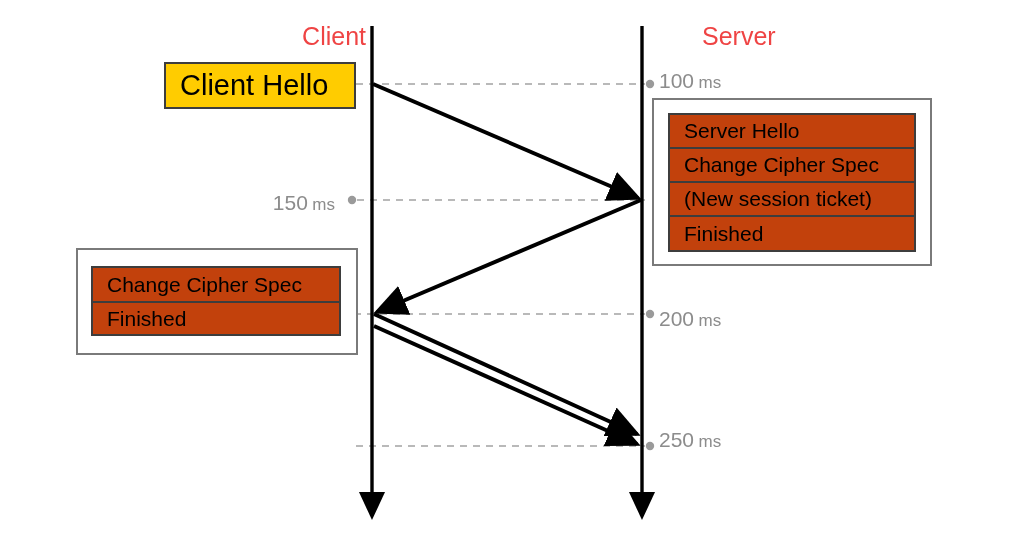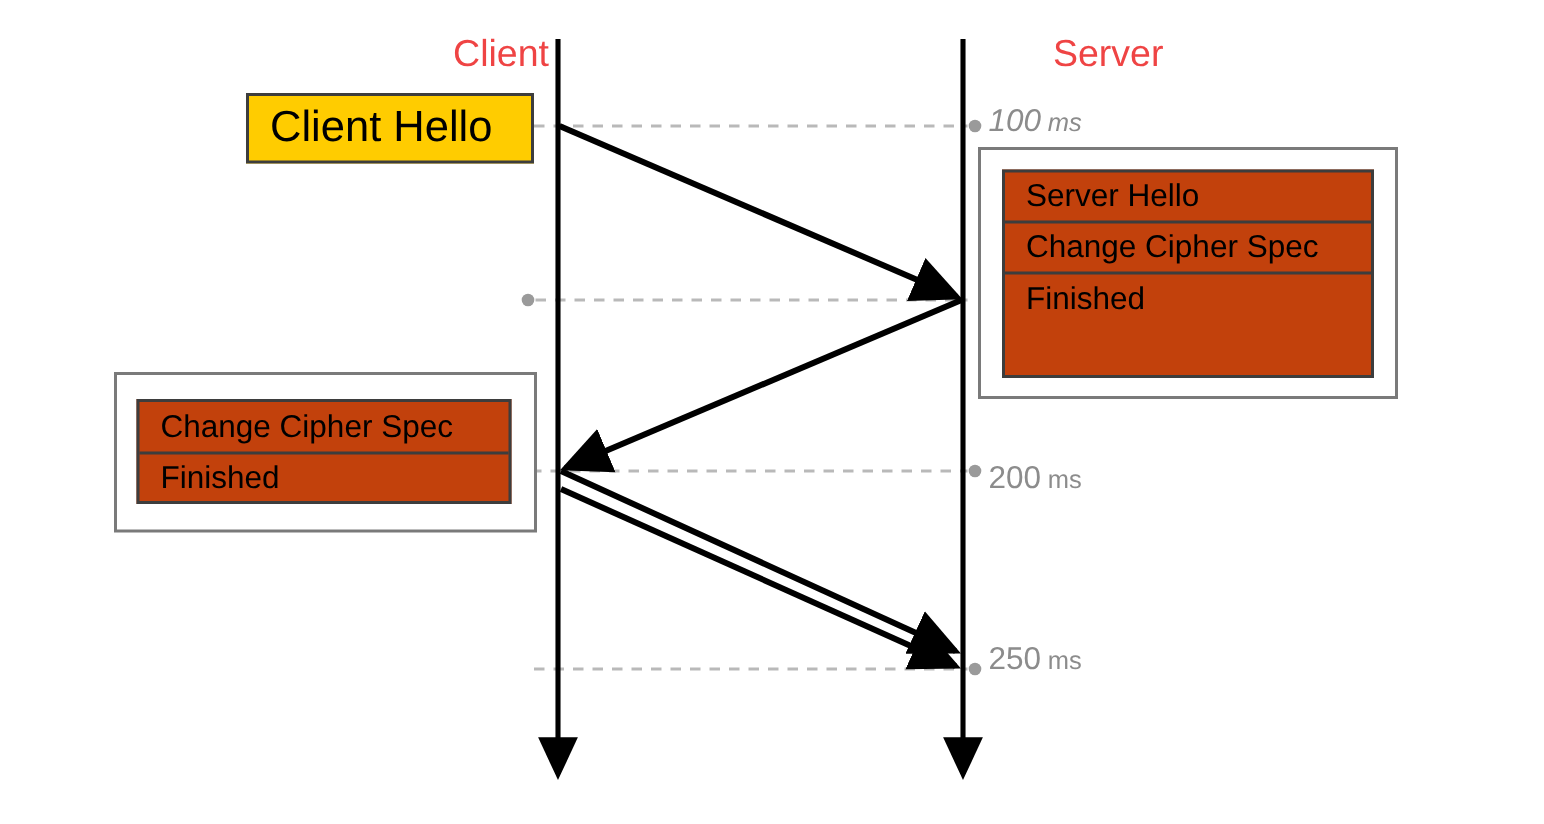--- a/index.html
+++ b/index.html
@@ -36,21 +36,21 @@
 
   
   .time-label {
     position: absolute;
     color: #8c8c8c;
     white-space: nowrap;
     line-height: 1;
   }
   .time-label .tnum { font-size: 21px; }
   .time-label .tunit { font-size: 17px; }
-  #time-100 { left: 659px; top: 70px; font-style: italic; }
+  #time-100 { left: 659px; top: 70px; }
   #time-150 { left: 170px; top: 192px; width: 165px; text-align: right; }
   #time-200 { left: 659px; top: 308px; }
   #time-250 { left: 659px; top: 429px; }
 
   
   .msgbox {
     position: absolute;
     box-sizing: border-box;
     display: flex;
     align-items: center;
@@ -135,35 +135,40 @@
     </g>
   </svg>
 
   <div id="actor-client-label" class="actor-label">Client</div>
   <div id="actor-server-label" class="actor-label">Server</div>
 
   <div id="time-100" class="time-label">
     <span class="tnum">100</span>
     <span class="tunit">ms</span>
   </div>
+  <div id="time-150" class="time-label">
+    <span class="tnum">150</span>
+    <span class="tunit">ms</span>
+  </div>
   <div id="time-200" class="time-label">
     <span class="tnum">200</span>
     <span class="tunit">ms</span>
   </div>
   <div id="time-250" class="time-label">
     <span class="tnum">250</span>
     <span class="tunit">ms</span>
   </div>
 
   <div class="msgbox yellow" style="left:164px; top:62px; width:192px; height:47px;">Client Hello</div>
 
   <div class="groupframe" style="left:652px; top:98px; width:280px; height:168px;"></div>
   <div class="stack" style="left:668px; top:113px; width:248px; height:139px;">
     <div class="row" style="height:34px;">Server Hello</div>
     <div class="row" style="height:34px;">Change Cipher Spec</div>
+    <div class="row" style="height:34px;">(New session ticket)</div>
     <div class="row" style="height:33px;">Finished</div>
   </div>
 
   <div class="groupframe" style="left:76px; top:248px; width:282px; height:107px;"></div>
   <div class="stack" style="left:91px; top:266px; width:250px; height:70px;">
     <div class="row" style="height:35px;">Change Cipher Spec</div>
     <div class="row" style="height:31px;">Finished</div>
   </div>
 
 

